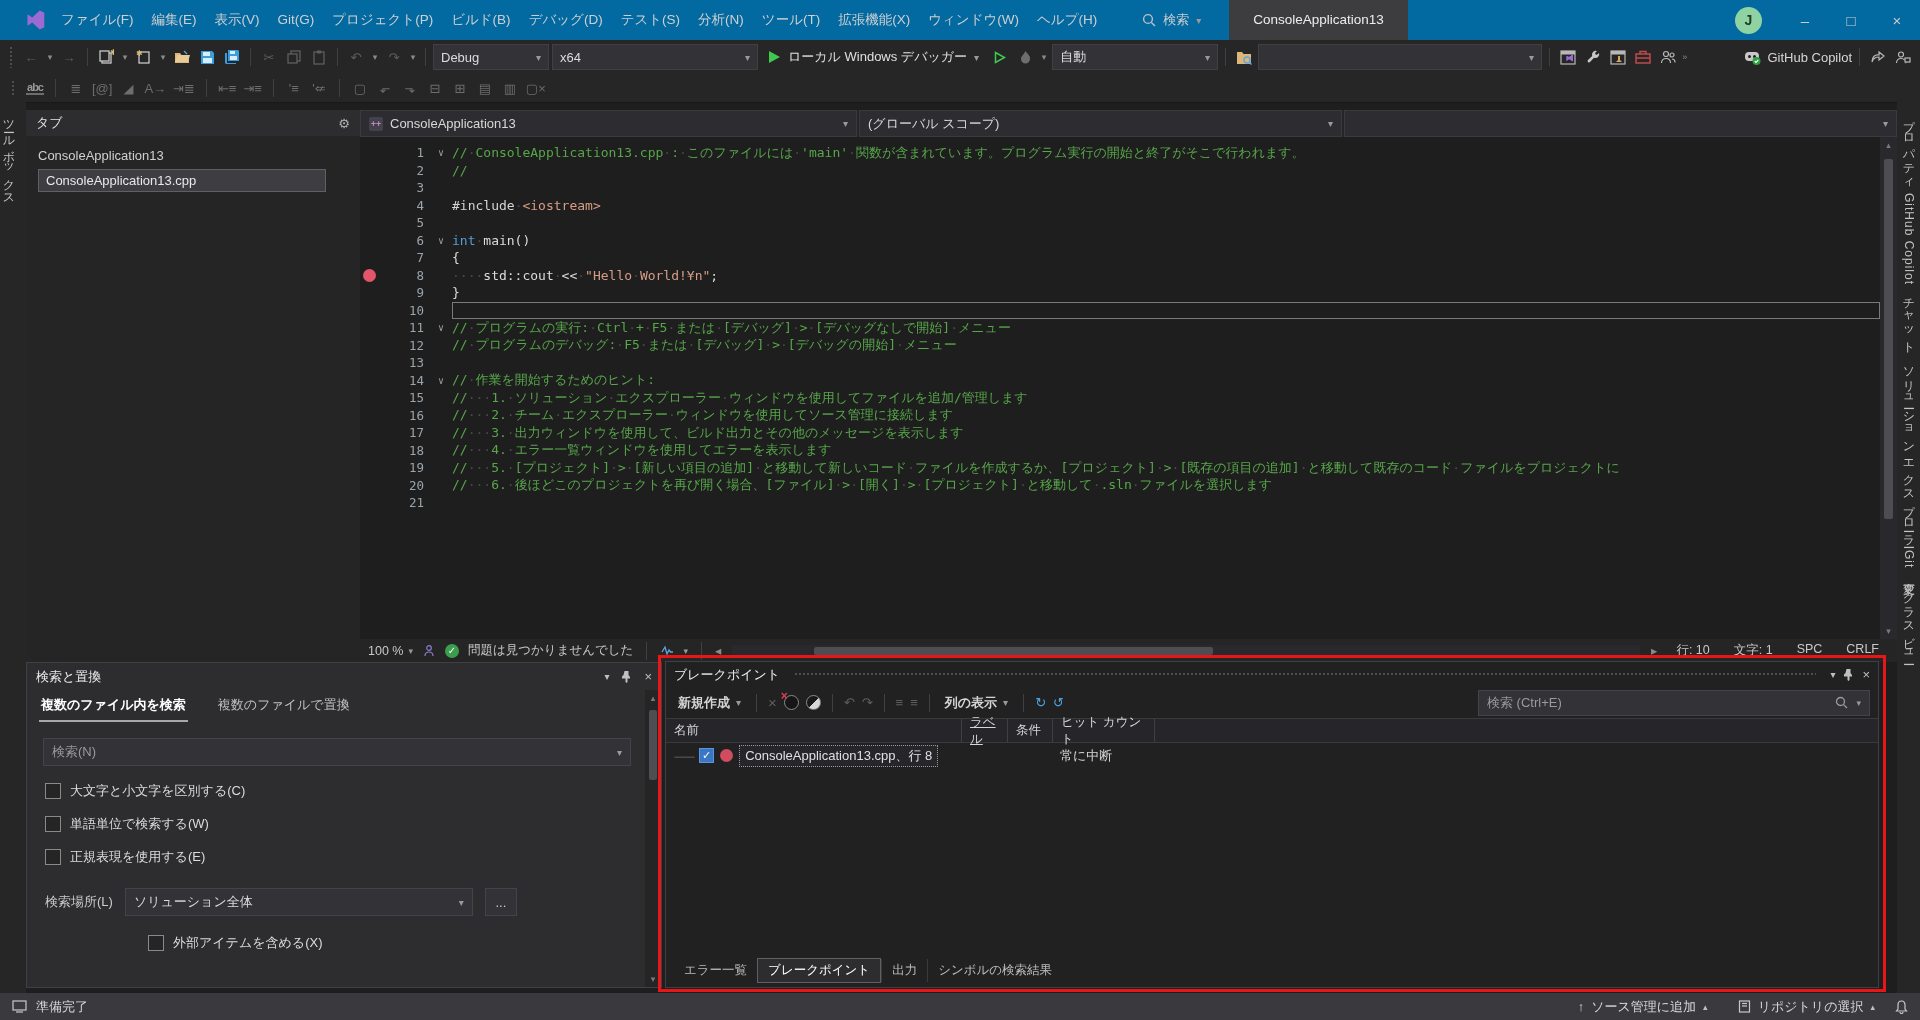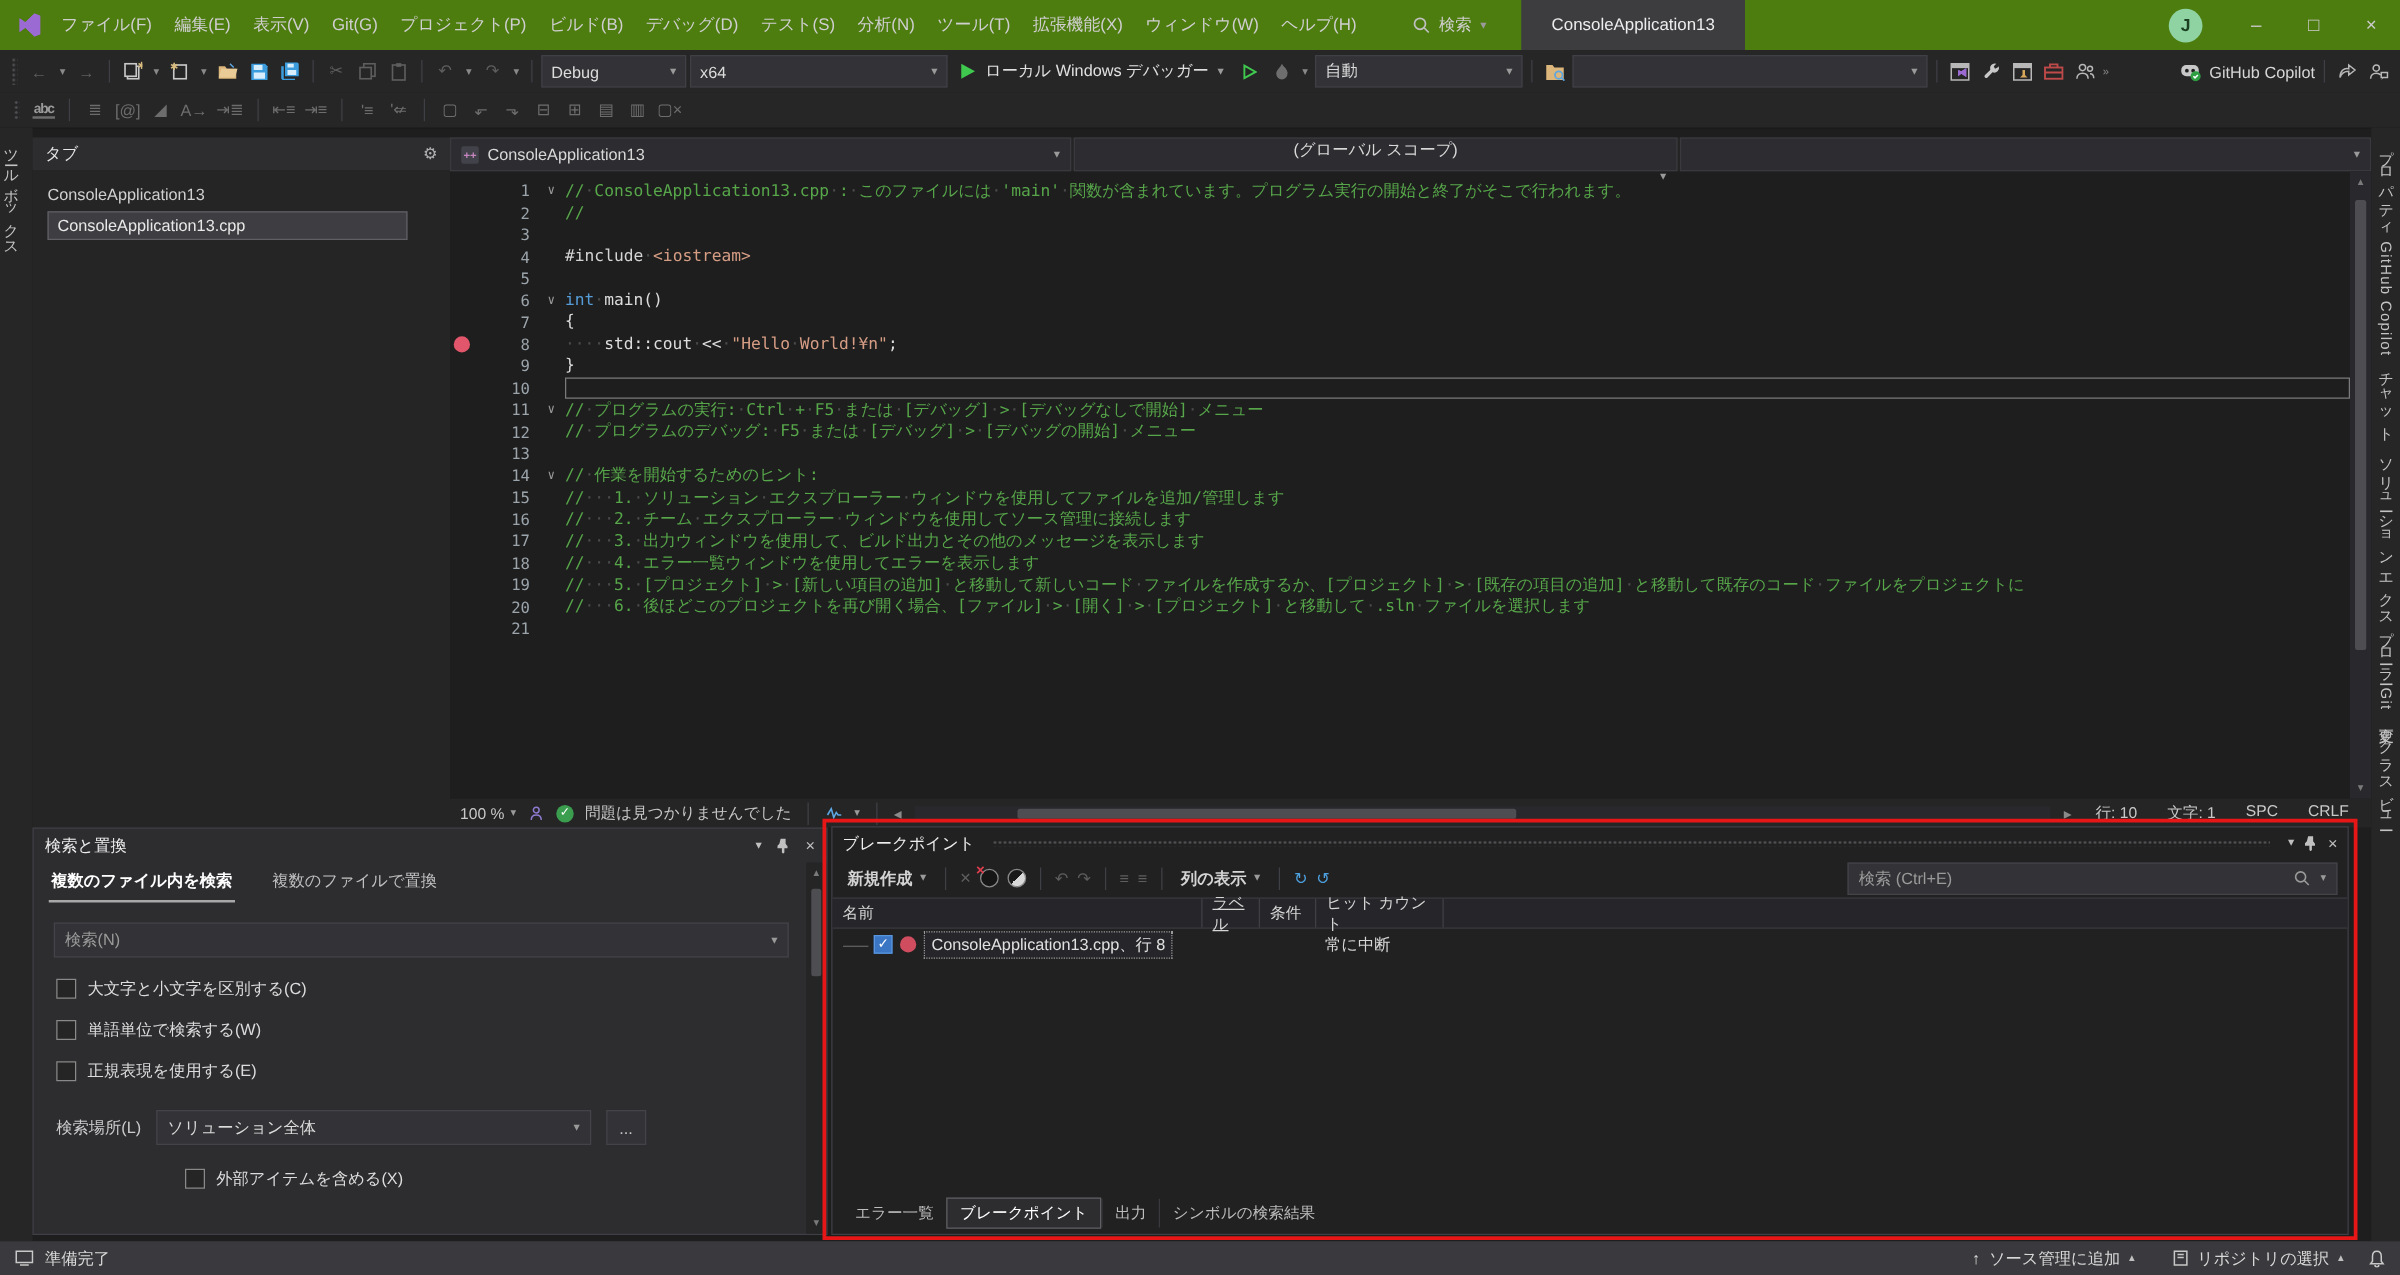--- a/index.html
+++ b/index.html
@@ -17,21 +17,21 @@
   .g-cut::after{content:"✂";}
   .g-rotr::after{content:"↻";} .g-rotl::after{content:"↺";}
   .g-gear::after{content:"⚙";} .g-bars::after{content:"≡";}
   .g-up::after{content:"↑";}
   .g-tril::after{content:"◂";} .g-trir::after{content:"▸";}
   .g-triu::after{content:"▴";} .g-trid::after{content:"▾";}
   .grip{width:5px;align-self:stretch;margin:6px 3px;background-image:radial-gradient(circle,#4e4e52 1px,transparent 1.2px);background-size:4px 4px;}
   svg{display:block;}
 
   
-  .titlebar{position:absolute;left:0;top:0;right:0;height:40px;background:#4d7c0f;display:flex;align-items:center;padding-left:10px;}
+  .titlebar{position:absolute;left:0;top:0;right:0;height:40px;background:#0369a1;display:flex;align-items:center;padding-left:22px;}
   .vslogo{margin:0 6px 0 2px;}
   .menus{display:flex;height:40px;align-items:center;}
   .menu-item{padding:0 9px;line-height:40px;color:#cfcfcf;font-size:13.5px;cursor:default;}
   .tb-search{display:flex;align-items:center;gap:7px;margin-left:26px;color:#cfcfcf;padding:4px 10px;}
   .win-title{margin-left:18px;height:40px;line-height:40px;background:#3d3d40;color:#ededed;padding:0 24px;font-size:13.5px;}
   .avatar{width:27px;height:27px;border-radius:50%;background:#8fd3a2;color:#1d4023;font-weight:bold;
           display:flex;align-items:center;justify-content:center;margin-right:20px;font-size:14px;}
   .wbtn{width:46px;height:40px;display:flex;align-items:center;justify-content:center;color:#cccccc;font-size:15px;}
 
   
@@ -404,21 +404,21 @@
       </div>
   </div>
 
   <div class="editor">
     <div class="navbar">
       <span class="nav-combo" style="width:497px;box-sizing:border-box;">
         <span class="cppicon">++</span>
         <span>ConsoleApplication13</span>
           <span class="g g-chevd"></span>
       </span>
-      <span class="nav-combo" style="width:483px;box-sizing:border-box;flex-direction:column;">
+      <span class="nav-combo" style="width:483px;box-sizing:border-box;">
         <span>(グローバル スコープ)</span>
           <span class="g g-chevd"></span>
       </span>
       <span class="nav-combo" style="flex:1;">
         <span></span>
           <span class="g g-chevd"></span>
       </span>
     </div>
     <div class="ebody" id="code-lines">
         <div class="cl"><span class="cl-bp"></span><span class="cl-num">1</span><span class="cl-fold">∨</span><span class="cl-text"><span class="tok-c">//<span class="ws">·</span>ConsoleApplication13.cpp<span class="ws">·</span>:<span class="ws">·</span>このファイルには<span class="ws">·</span>'main'<span class="ws">·</span>関数が含まれています。プログラム実行の開始と終了がそこで行われます。</span></span></div>

